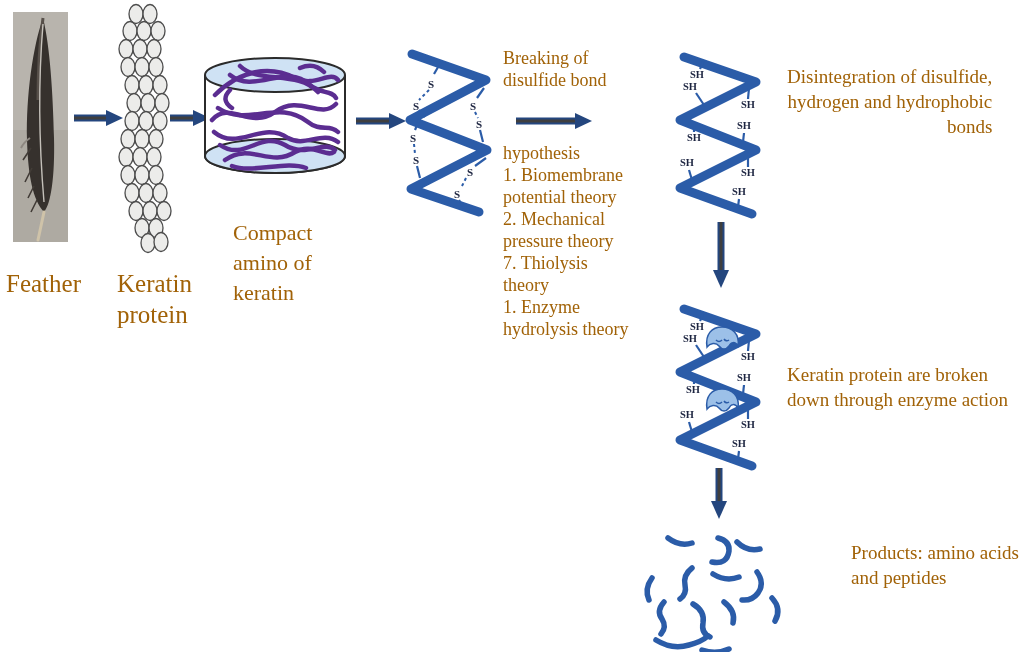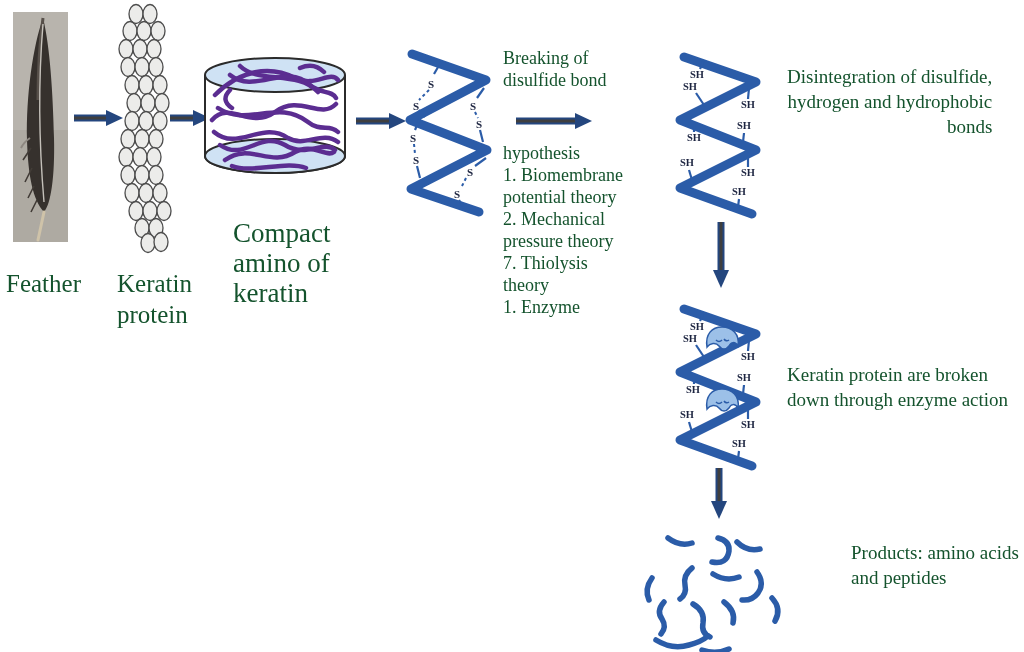--- a/index.html
+++ b/index.html
@@ -1,22 +1,22 @@
 <!DOCTYPE html>
 <html><head>
 <meta charset="utf-8">
 <style>
   html,body{margin:0;padding:0;background:#fff;}
   #stage{position:relative;width:1024px;height:652px;background:#ffffff;overflow:hidden;
          font-family:"Liberation Serif",serif;color:#151515;}
   #art{position:absolute;left:0;top:0;}
-  .txt{position:absolute;color:#14532d;}
+  .txt{position:absolute;color:#a16207;}
   .txt div{white-space:nowrap;}
   .lbl-lg{font-size:25px;line-height:31px;}
-  .lbl-xl{font-size:27px;line-height:30px;}
+  .lbl-xl{font-size:22px;line-height:30px;}
   .lbl-md{font-size:18px;line-height:22px;}
   .lbl-rt{font-size:19px;line-height:25px;}
   .bond{font-family:"Liberation Serif",serif;font-weight:bold;fill:#1c2440;}
 </style>
 </head>
 <body>
 
 <div id="stage">
 
 <svg id="art" width="1024" height="652" viewBox="0 0 1024 652">
@@ -253,20 +253,21 @@
 
 <div class="txt lbl-md" style="left:503px;top:142px;">
   <div>hypothesis</div>
   <div>1. Biomembrane</div>
   <div>potential theory</div>
   <div>2. Mechanical</div>
   <div>pressure theory</div>
   <div>7. Thiolysis</div>
   <div>theory</div>
   <div>1. Enzyme</div>
+  <div>hydrolysis theory</div>
 </div>
 
 <div class="txt lbl-rt" style="left:787px;top:64px;text-align:right;">
   <div>Disintegration of disulfide,</div>
   <div>hydrogen and hydrophobic</div>
   <div>bonds</div>
 </div>
 
 <div class="txt lbl-rt" style="left:787px;top:362px;">
   <div>Keratin protein are broken</div>

